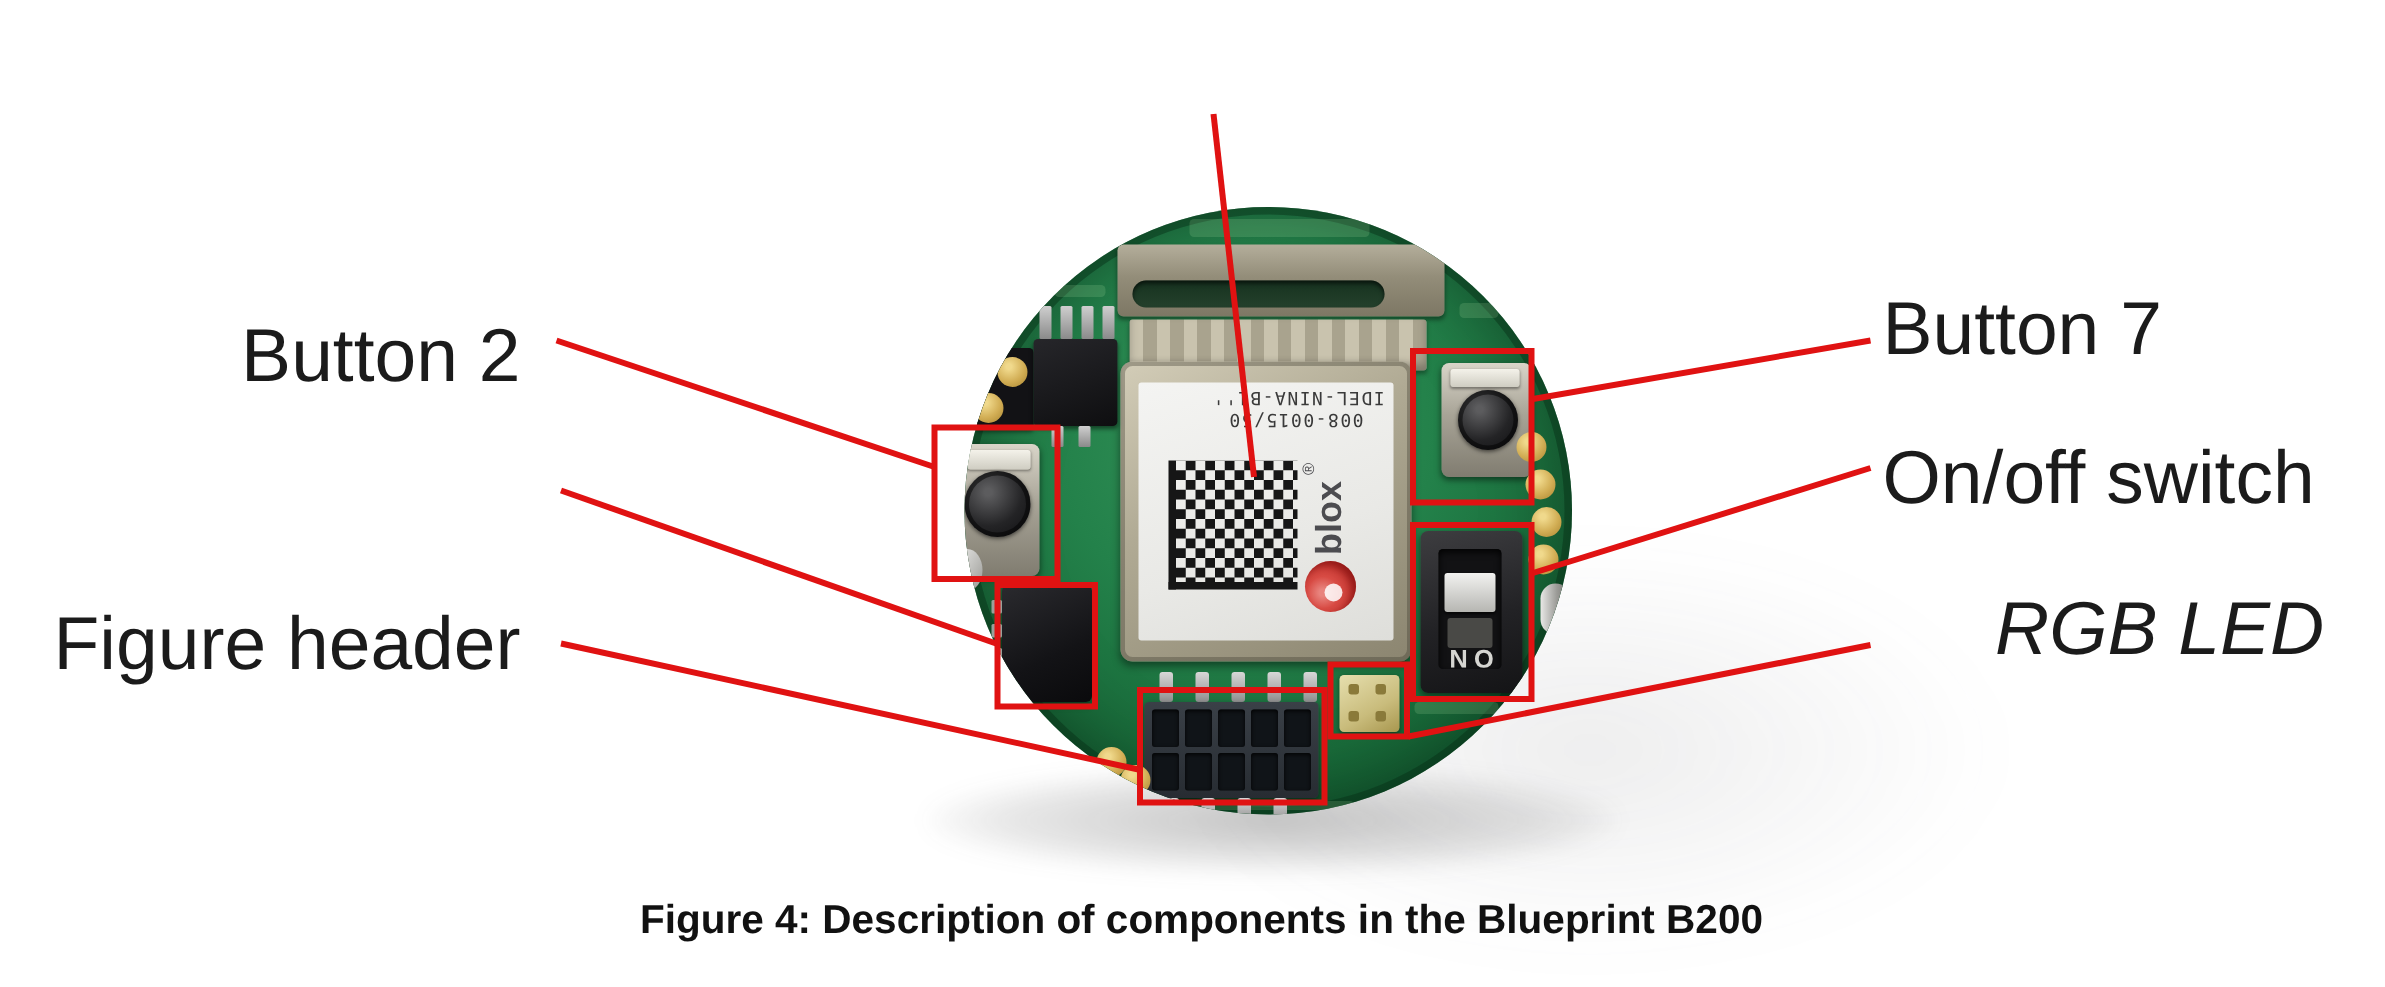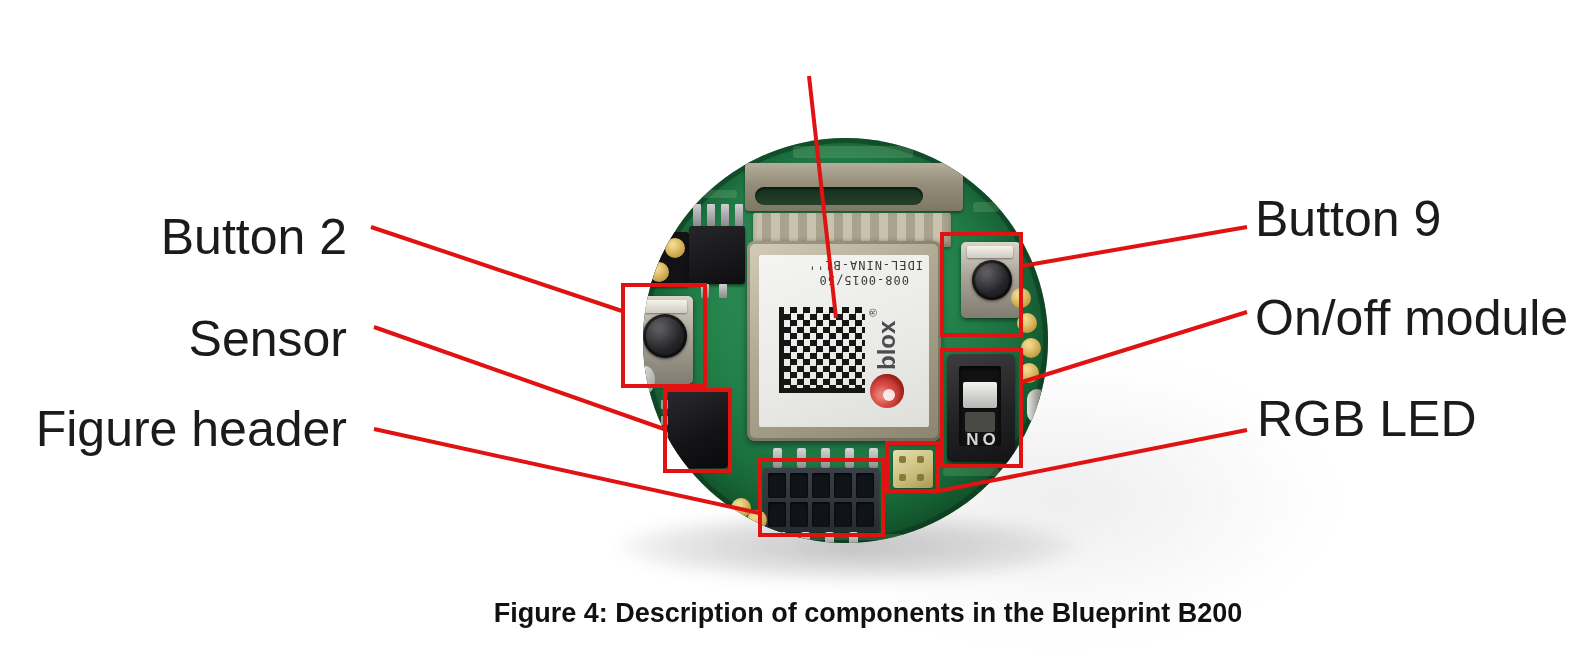--- a/index.html
+++ b/index.html
@@ -226,21 +226,20 @@
     <line x1="371" y1="227" x2="622" y2="311" stroke="#e01212" stroke-width="4"></line>
     <line x1="374" y1="327" x2="664" y2="429" stroke="#e01212" stroke-width="4"></line>
     <line x1="374" y1="429" x2="759" y2="513" stroke="#e01212" stroke-width="4"></line>
     <line x1="1022" y1="266" x2="1247" y2="227" stroke="#e01212" stroke-width="4"></line>
     <line x1="1022" y1="382" x2="1247" y2="312" stroke="#e01212" stroke-width="4"></line>
     <line x1="939" y1="491" x2="1247" y2="430" stroke="#e01212" stroke-width="4"></line>
   </svg>
 
 
   <div class="callout-label lbl-left" style="right:1243px;top:212px;">Button 2</div>
-  <div class="callout-label lbl-left" style="right:1243px;top:314px;">Sensor</div>
   <div class="callout-label lbl-left" style="right:1243px;top:404px;">Figure header</div>
 
-  <div class="callout-label" style="left:1255px;top:194px;">Button 9</div>
-  <div class="callout-label" style="left:1255px;top:293px;">On/off module</div>
-  <div class="callout-label" style="left:1257px;top:394px;">RGB LED</div>
-
-  <div class="fig-caption" style="left:868px;top:598px;">Figure 4: Description of components in the Blueprint B200</div>
+  <div class="callout-label" style="left:1255px;top:194px;">Button 7</div>
+  <div class="callout-label" style="left:1255px;top:293px;">On/off switch</div>
+  <div class="callout-label" style="left:1330px;top:394px;font-style:italic;">RGB LED</div>
+
+  <div class="fig-caption" style="left:801px;top:598px;">Figure 4: Description of components in the Blueprint B200</div>
 </div>
 
 </body></html>

